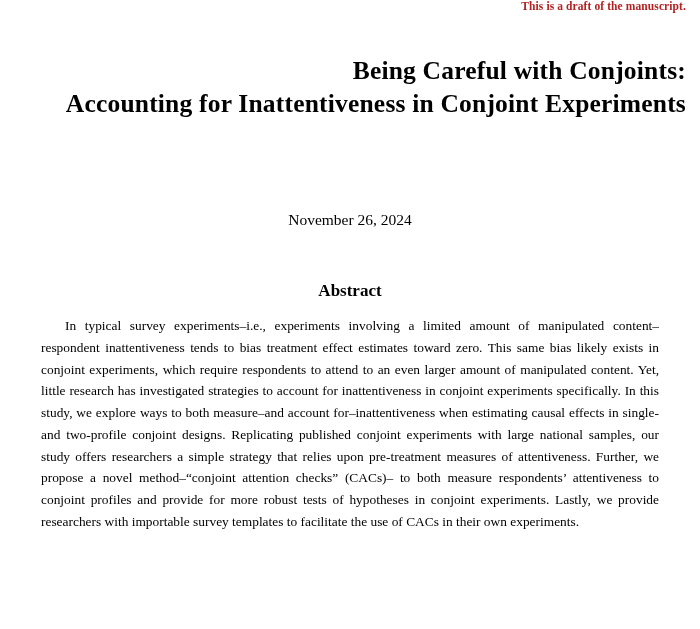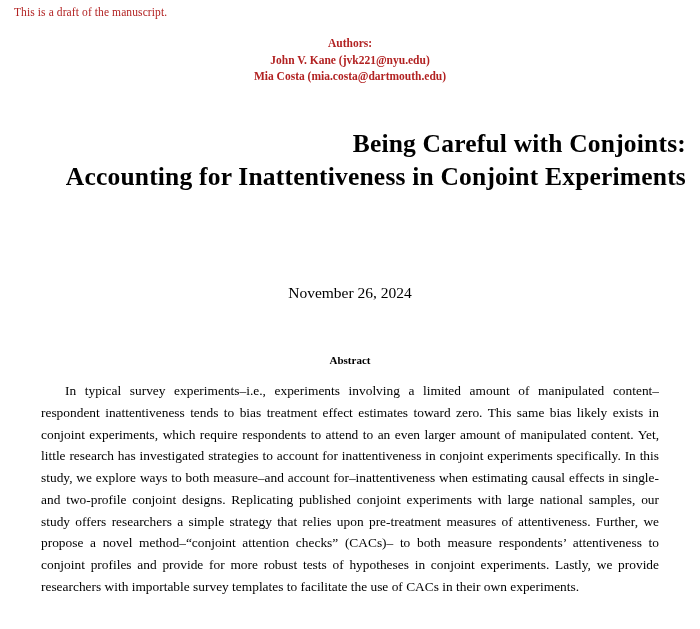--- a/index.html
+++ b/index.html
@@ -15,25 +15,25 @@
     overflow: hidden;
   }
   .page {
     width: 700px;
     height: 629px;
     box-sizing: border-box;
     padding: 0 14px;
     position: relative;
   }
   .draft-notice {
-    text-align: left;
+    text-align: right;
     color: #b22222;
-    font-weight: normal;
+    font-weight: bold;
     font-size: 11.5px;
-    margin-top: 6px;
+    margin-top: 0;
     letter-spacing: 0.1px;
   }
   .authors-block {
     text-align: center;
     color: #b22222;
     font-weight: bold;
     font-size: 11.5px;
     margin-top: 17px;
     line-height: 1.45;
   }
@@ -58,21 +58,21 @@
     margin-top: 0;
     font-family: Liberation Serif, serif;
   }
   .date {
     text-align: center;
     font-size: 15.5px;
     margin-top: 91px;
   }
   .abstract-heading {
     text-align: center;
-    font-size: 11px;
+    font-size: 17px;
     font-weight: bold;
     margin-top: 52px;
   }
   .abstract-body {
     margin: 14px auto 16px auto;
     width: 618px;
     font-size: 13.4px;
     line-height: 1.62;
     text-align: justify;
     text-justify: inter-word;
@@ -83,25 +83,20 @@
     width: 24px;
   }
 </style>
 </head>
 <body>
 
 <div class="page">
 
   <div class="draft-notice">This is a draft of the manuscript.</div>
 
-  <div class="authors-block">
-    <span class="authors-heading">Authors:</span>
-    <span class="author-line">John V. Kane (jvk221@nyu.edu)</span>
-    <span class="author-line">Mia Costa (mia.costa@dartmouth.edu)</span>
-  </div>
 
   <h1 class="title">
     <span class="title-line">Being Careful with Conjoints:</span>
     <span class="title-line second">Accounting for Inattentiveness in Conjoint Experiments</span>
   </h1>
 
   <div class="date">November 26, 2024</div>
 
   <div class="abstract-heading">Abstract</div>
 

